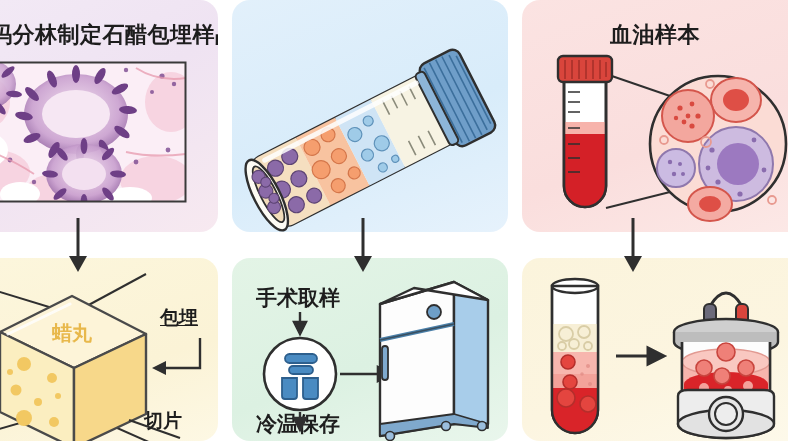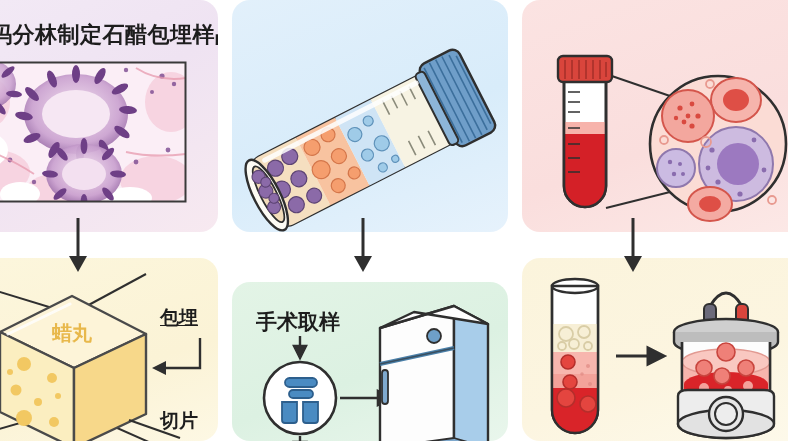--- a/index.html
+++ b/index.html
@@ -19,21 +19,21 @@
   .panel{position:relative;overflow:hidden;}
   .p-tl{grid-column:1;grid-row:1;background:linear-gradient(150deg,#f2e9f5 0%,#efe3f2 45%,#f7e9f0 100%);
         border-radius:0 18px 18px 0;}
   .p-tc{grid-column:3;grid-row:1;background:linear-gradient(160deg,#e2f0fb 0%,#d8ecfa 55%,#e6f2fc 100%);
         border-radius:18px;}
   .p-tr{grid-column:5;grid-row:1;background:linear-gradient(160deg,#fbe3e2 0%,#fadedd 60%,#fce8e6 100%);
         border-radius:18px 0 0 18px;}
   .p-bl{grid-column:1;grid-row:3;background:linear-gradient(160deg,#fcf6dc 0%,#fbf3d6 60%,#fdf8e4 100%);
         border-radius:0 18px 18px 0;}
   .p-bc{grid-column:3;grid-row:3;background:linear-gradient(160deg,#e3f4e6 0%,#dcf1e2 55%,#e9f6ec 100%);
-        border-radius:18px;margin-top:24px;}
+        border-radius:18px;}
   .p-br{grid-column:5;grid-row:3;background:linear-gradient(160deg,#fbf4dc 0%,#fcf5e0 60%,#fdf9ea 100%);
         border-radius:18px 0 0 18px;}
 
   .ptitle{
     position:absolute;left:0;right:0;top:20px;
     text-align:center;color:#1d1d1d;
     font-size:22px;font-weight:700;letter-spacing:.5px;
     white-space:nowrap;
   }
   .p-tl .ptitle{text-align:left;left:-10px;}
@@ -224,20 +224,21 @@
             <rect x="200" y="50" width="10" height="80" rx="4" fill="#8db5d8" stroke="#2f2f2f" stroke-width="2"></rect>
           </g>
 
           <path d="M28 58 h170" stroke="#ffffff" stroke-width="5" opacity=".85" stroke-linecap="round"></path>
         </g>
       </svg>
     </div>
   </div>
 
   <div class="panel p-tr">
+    <div class="ptitle">血油样本</div>
     <div class="art" style="left:18px;top:52px;">
       <svg width="250" height="172" viewBox="0 0 250 172">
 
         <line x1="66" y1="22" x2="130" y2="44" stroke="#2f2f2f" stroke-width="2"></line>
         <line x1="66" y1="156" x2="130" y2="140" stroke="#2f2f2f" stroke-width="2"></line>
 
         <circle cx="178" cy="92" r="68" fill="#fbdcd5" stroke="#2f2f2f" stroke-width="2.6"></circle>
 
         <g>
             <ellipse cx="196" cy="48" rx="25" ry="22" fill="#f6b4ac" stroke="#d4564c" stroke-width="2"></ellipse>
@@ -364,25 +365,26 @@
 
         <g stroke="#2f2f2f" stroke-width="2.4" fill="none">
           <path d="M246 66 L246 96 L210 96"></path>
         </g>
         <polygon points="198,96 212,89 212,103" fill="#2f2f2f"></polygon>
 
         <line x1="175" y1="148" x2="226" y2="166" stroke="#2f2f2f" stroke-width="2.2"></line>
       </svg>
     </div>
     <div class="lbl" style="left:160px;top:47px;text-decoration:underline;">包埋</div>
-    <div class="lbl" style="left:160px;top:150px;">切片</div>
+    <div class="lbl" style="left:144px;top:150px;">切片</div>
   </div>
 
   <div class="panel p-bc">
     <div class="lbl" style="left:24px;top:26px;font-size:21px;">手术取样</div>
+    <div class="lbl" style="left:24px;top:152px;font-size:21px;">冷温保存</div>
 
     <div class="art" style="left:22px;top:54px;">
       <svg width="160" height="118" viewBox="0 0 160 118">
 
         <g stroke="#2f2f2f" stroke-width="2.4" fill="#2f2f2f">
           <line x1="46" y1="0" x2="46" y2="14"></line>
             <polygon points="46,22 40,10 52,10"></polygon>
         </g>
 
         <circle cx="46" cy="62" r="36" fill="#ffffff" stroke="#2f2f2f" stroke-width="2.6"></circle>

